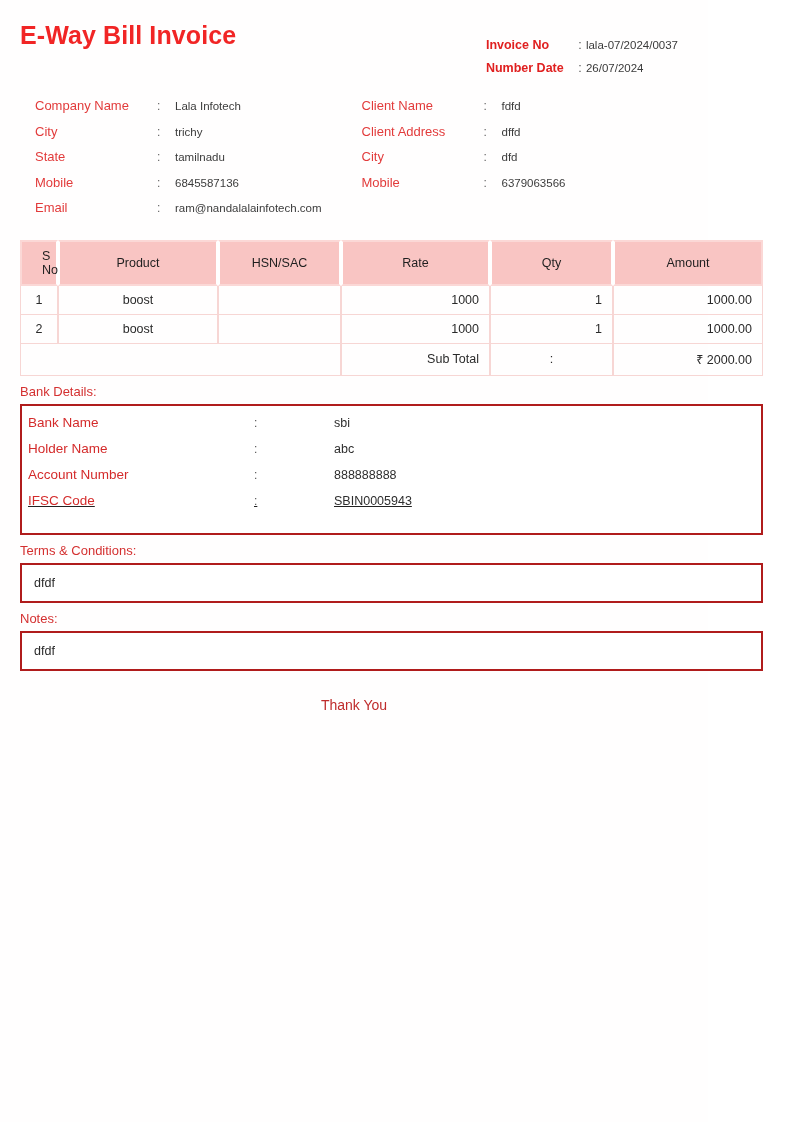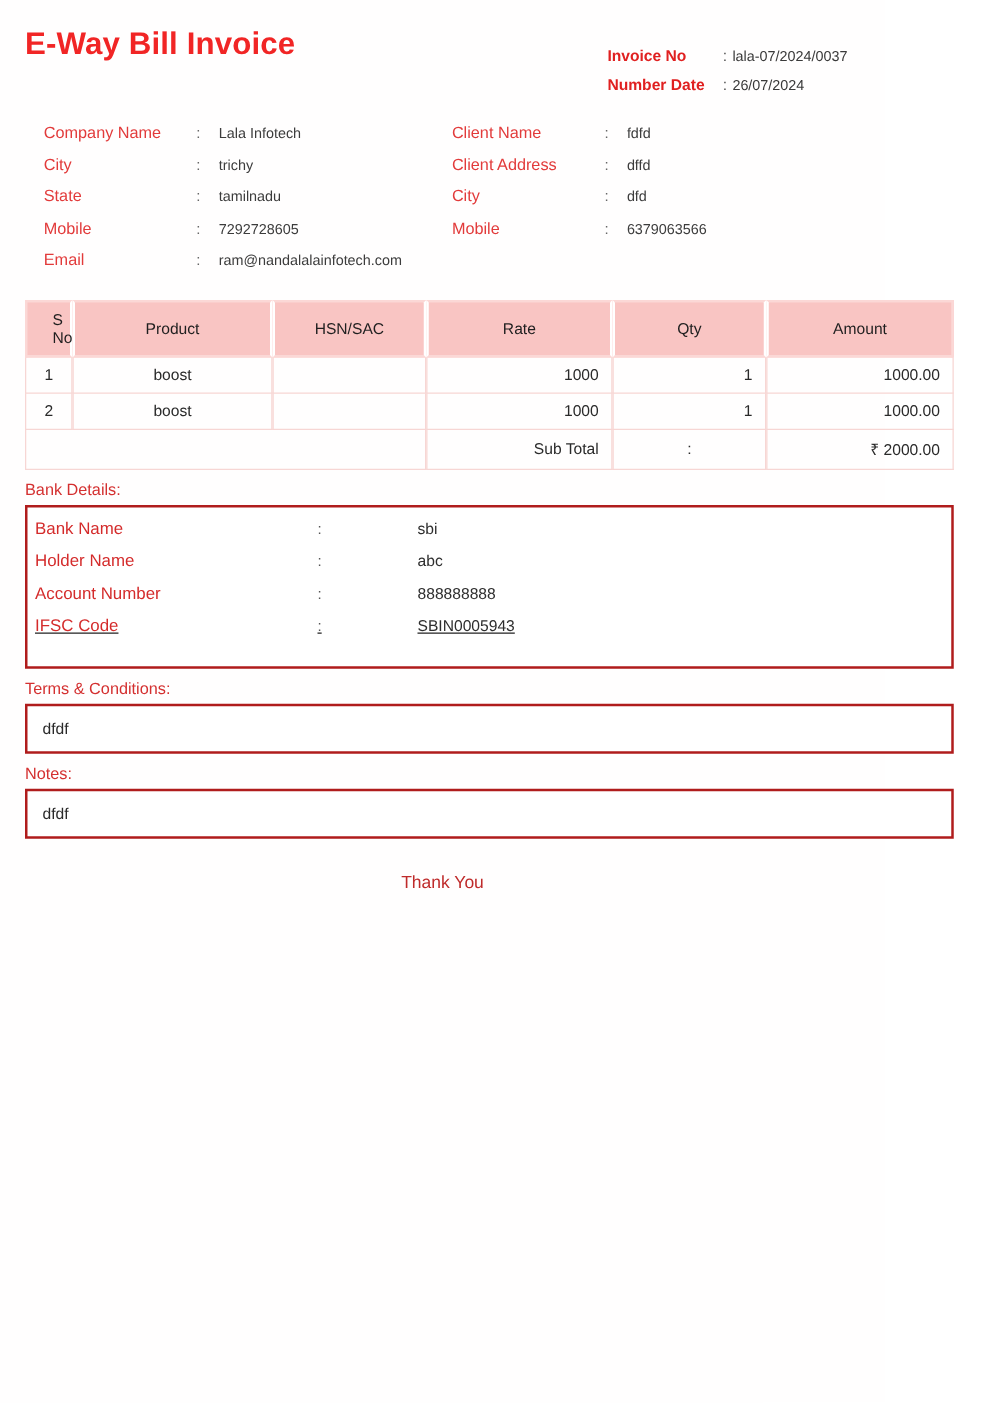--- a/index.html
+++ b/index.html
@@ -271,21 +271,21 @@
         <span class="pr-value">trichy</span>
       </div>
       <div class="pr">
         <span class="pr-label">State</span>
         <span class="pr-colon">:</span>
         <span class="pr-value">tamilnadu</span>
       </div>
       <div class="pr">
         <span class="pr-label">Mobile</span>
         <span class="pr-colon">:</span>
-        <span class="pr-value">7292728605</span>
+        <span class="pr-value">6845587136</span>
       </div>
       <div class="pr">
         <span class="pr-label">Email</span>
         <span class="pr-colon">:</span>
         <span class="pr-value">ram@nandalalainfotech.com</span>
       </div>
     </div>
 
     <div class="party-col right">
       <div class="pr">

